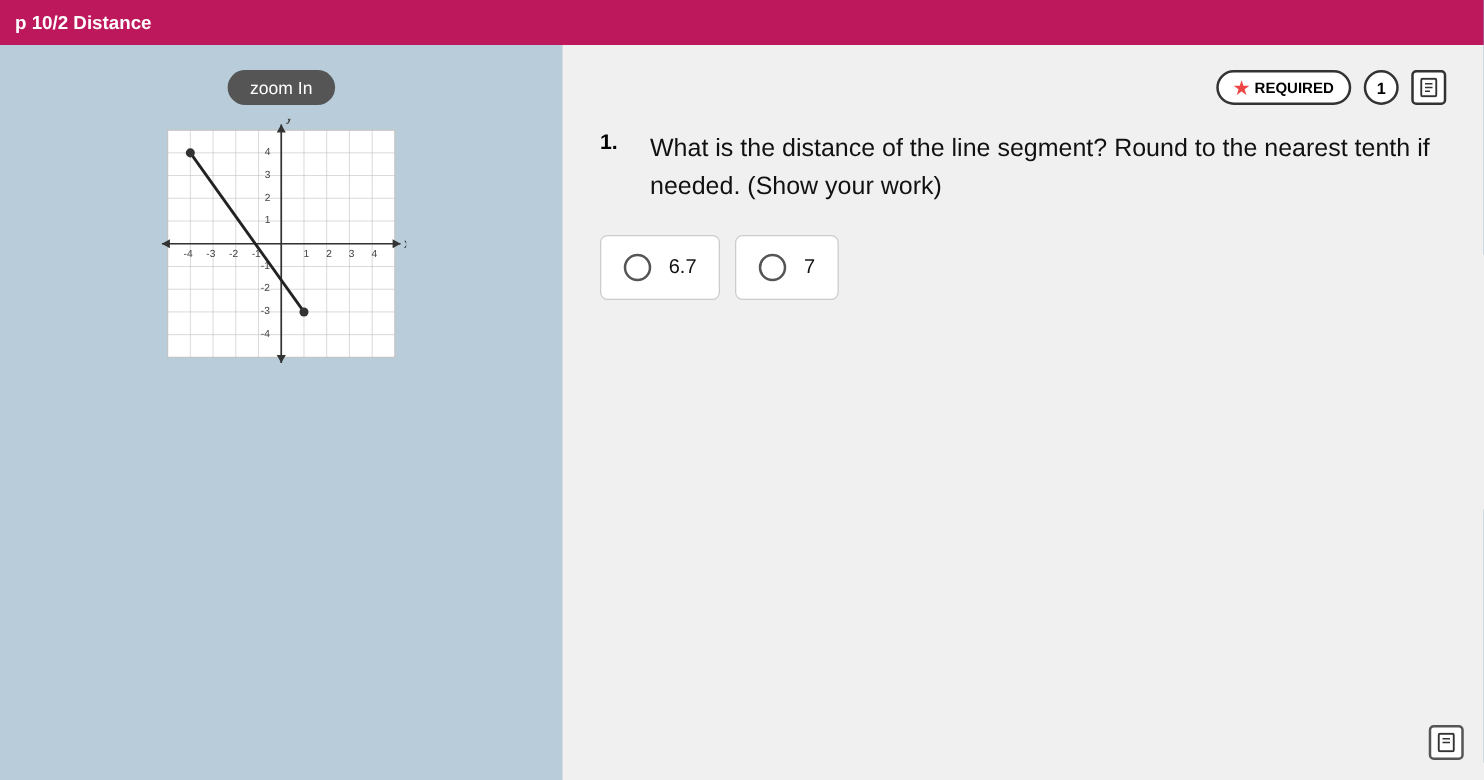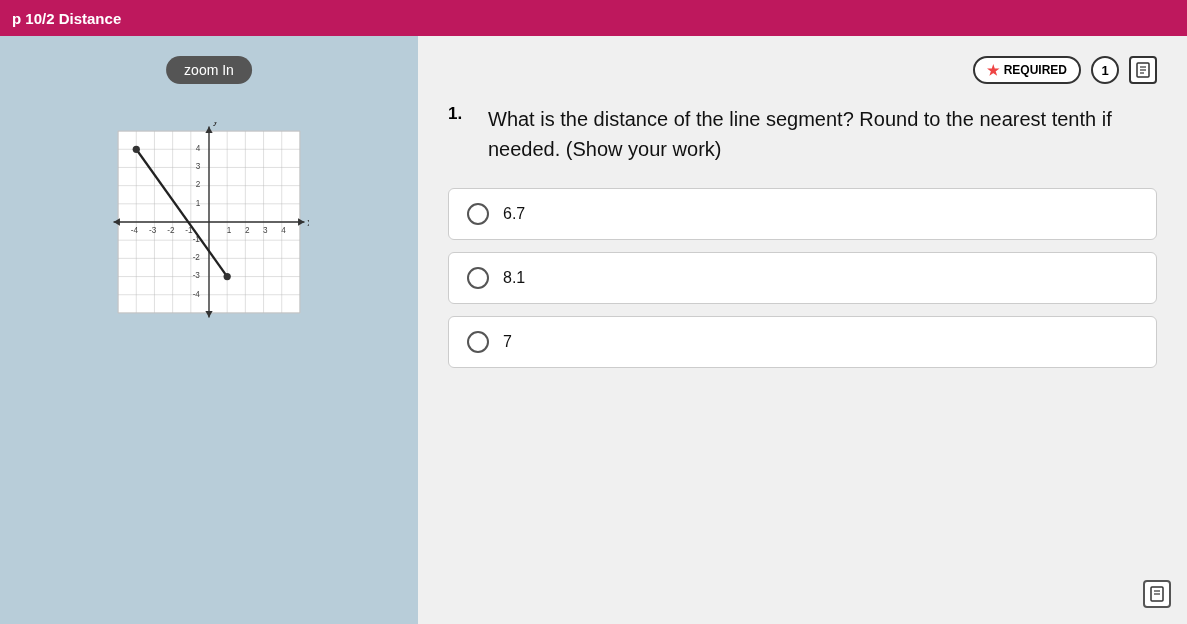--- a/index.html
+++ b/index.html
@@ -26,26 +26,26 @@
 
     
     .main-content {
       display: flex;
       height: calc(624px - 36px);
       background: #b8cdd9;
     }
 
     
     .left-panel {
-      width: 418px;
+      width: 450px;
       display: flex;
       flex-direction: column;
       align-items: center;
       justify-content: flex-start;
-      padding: 36px;
+      padding: 9px;
       position: relative;
     }
 
     .zoom-in-btn {
       background: #555;
       color: white;
       border: none;
       border-radius: 20px;
       padding: 6px 18px;
       font-size: 14px;
@@ -144,21 +144,20 @@
 
     .question-text {
       font-size: 20px;
       line-height: 1.5;
       color: #111;
     }
 
     
     .answer-choices {
       display: flex;
-      flex-direction: column;
       gap: 12px;
     }
 
     .answer-choice {
       display: flex;
       align-items: center;
       gap: 14px;
       background: white;
       border: 1px solid #ccc;
       border-radius: 6px;
@@ -303,24 +302,20 @@
       <span class="question-text">What is the distance of the line segment?  Round to the nearest tenth if needed.  (Show your work)</span>
     </div>
 
     <div class="answer-choices">
 
       <div class="answer-choice">
         <div class="radio-circle"></div>
         <span class="answer-text">6.7</span>
       </div>
 
-      <div class="answer-choice">
-        <div class="radio-circle"></div>
-        <span class="answer-text">8.1</span>
-      </div>
 
 
       <div class="answer-choice">
         <div class="radio-circle"></div>
         <span class="answer-text">7</span>
       </div>
 
     </div>
 
     <div class="bottom-right-icon">

